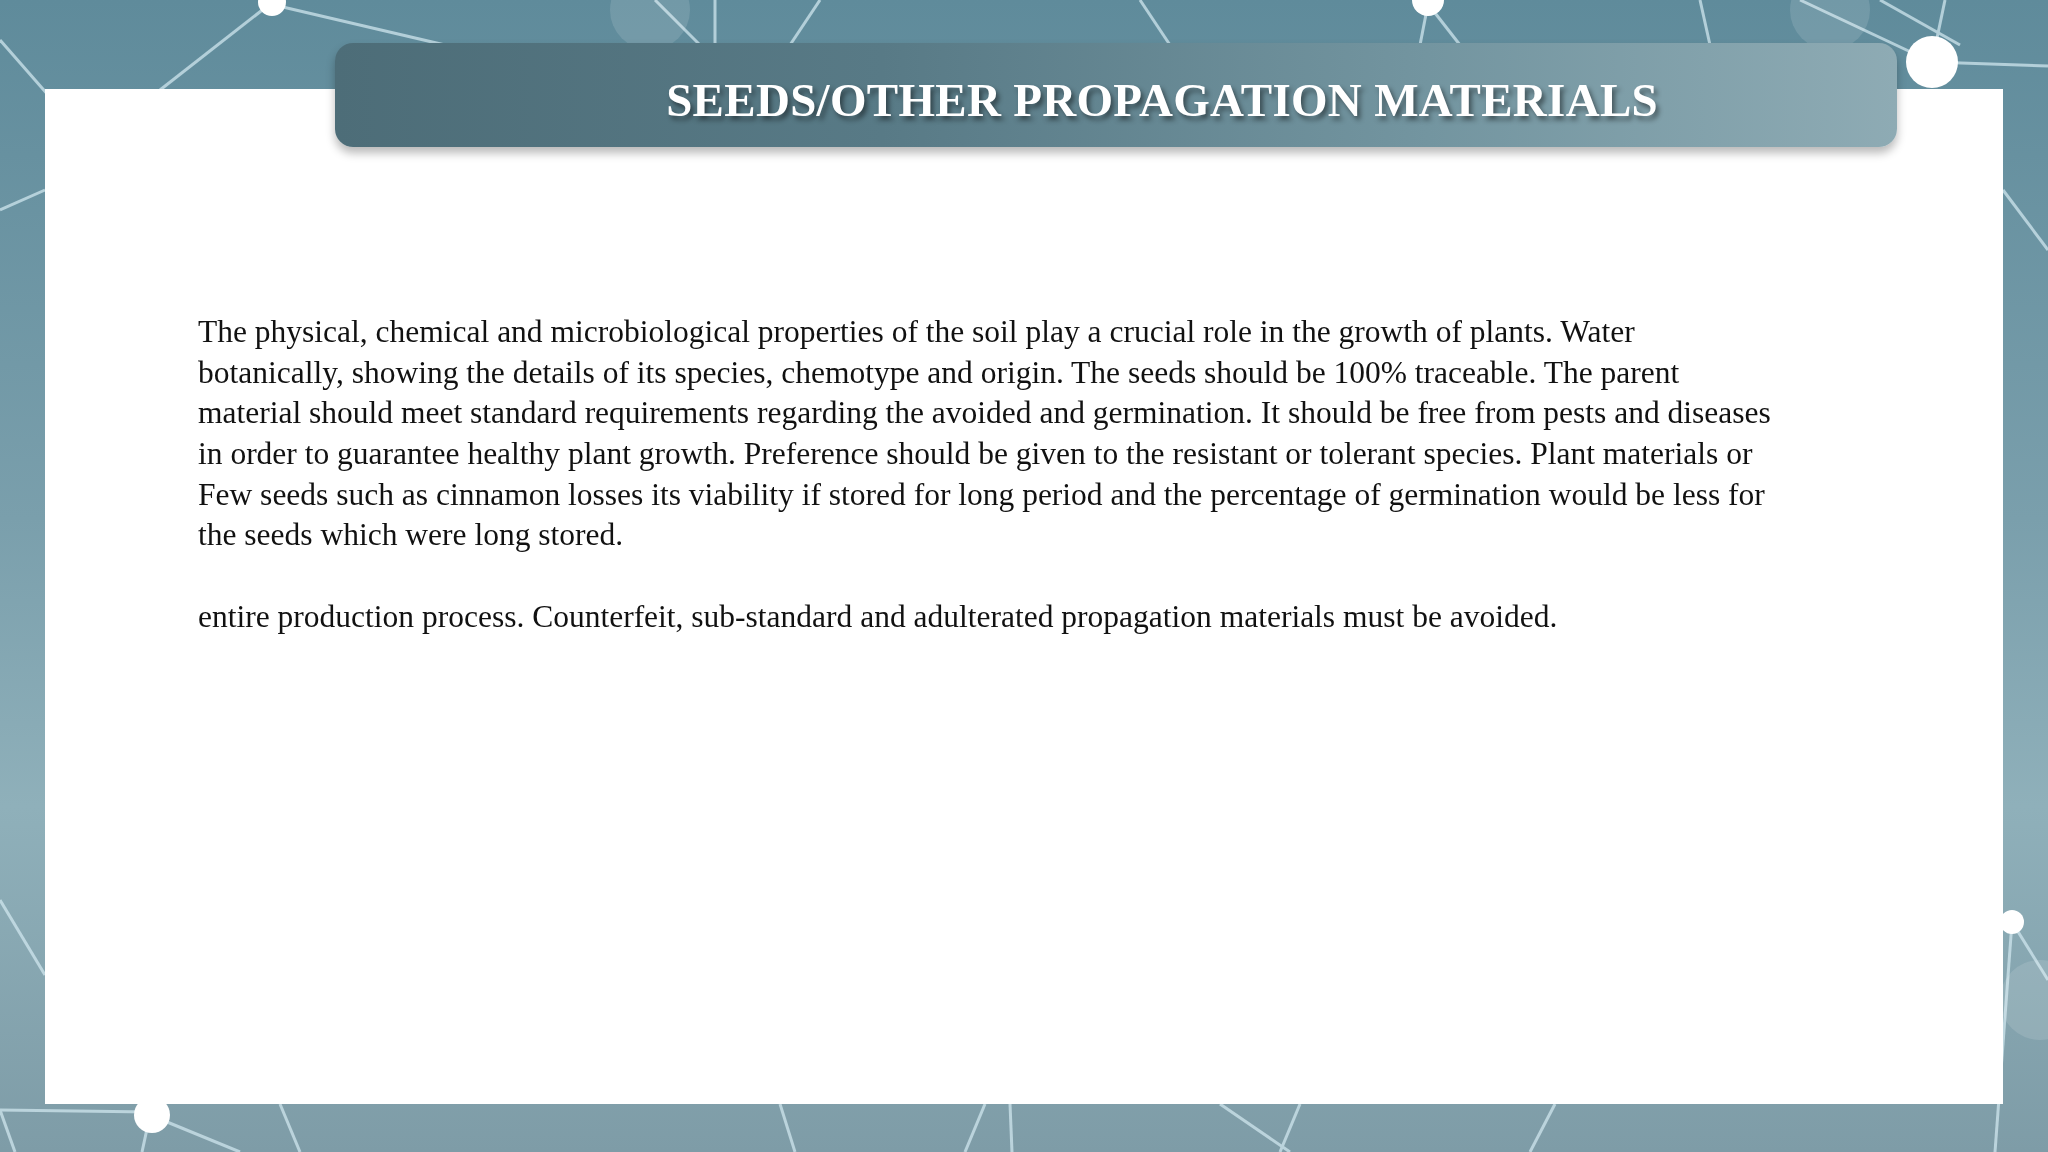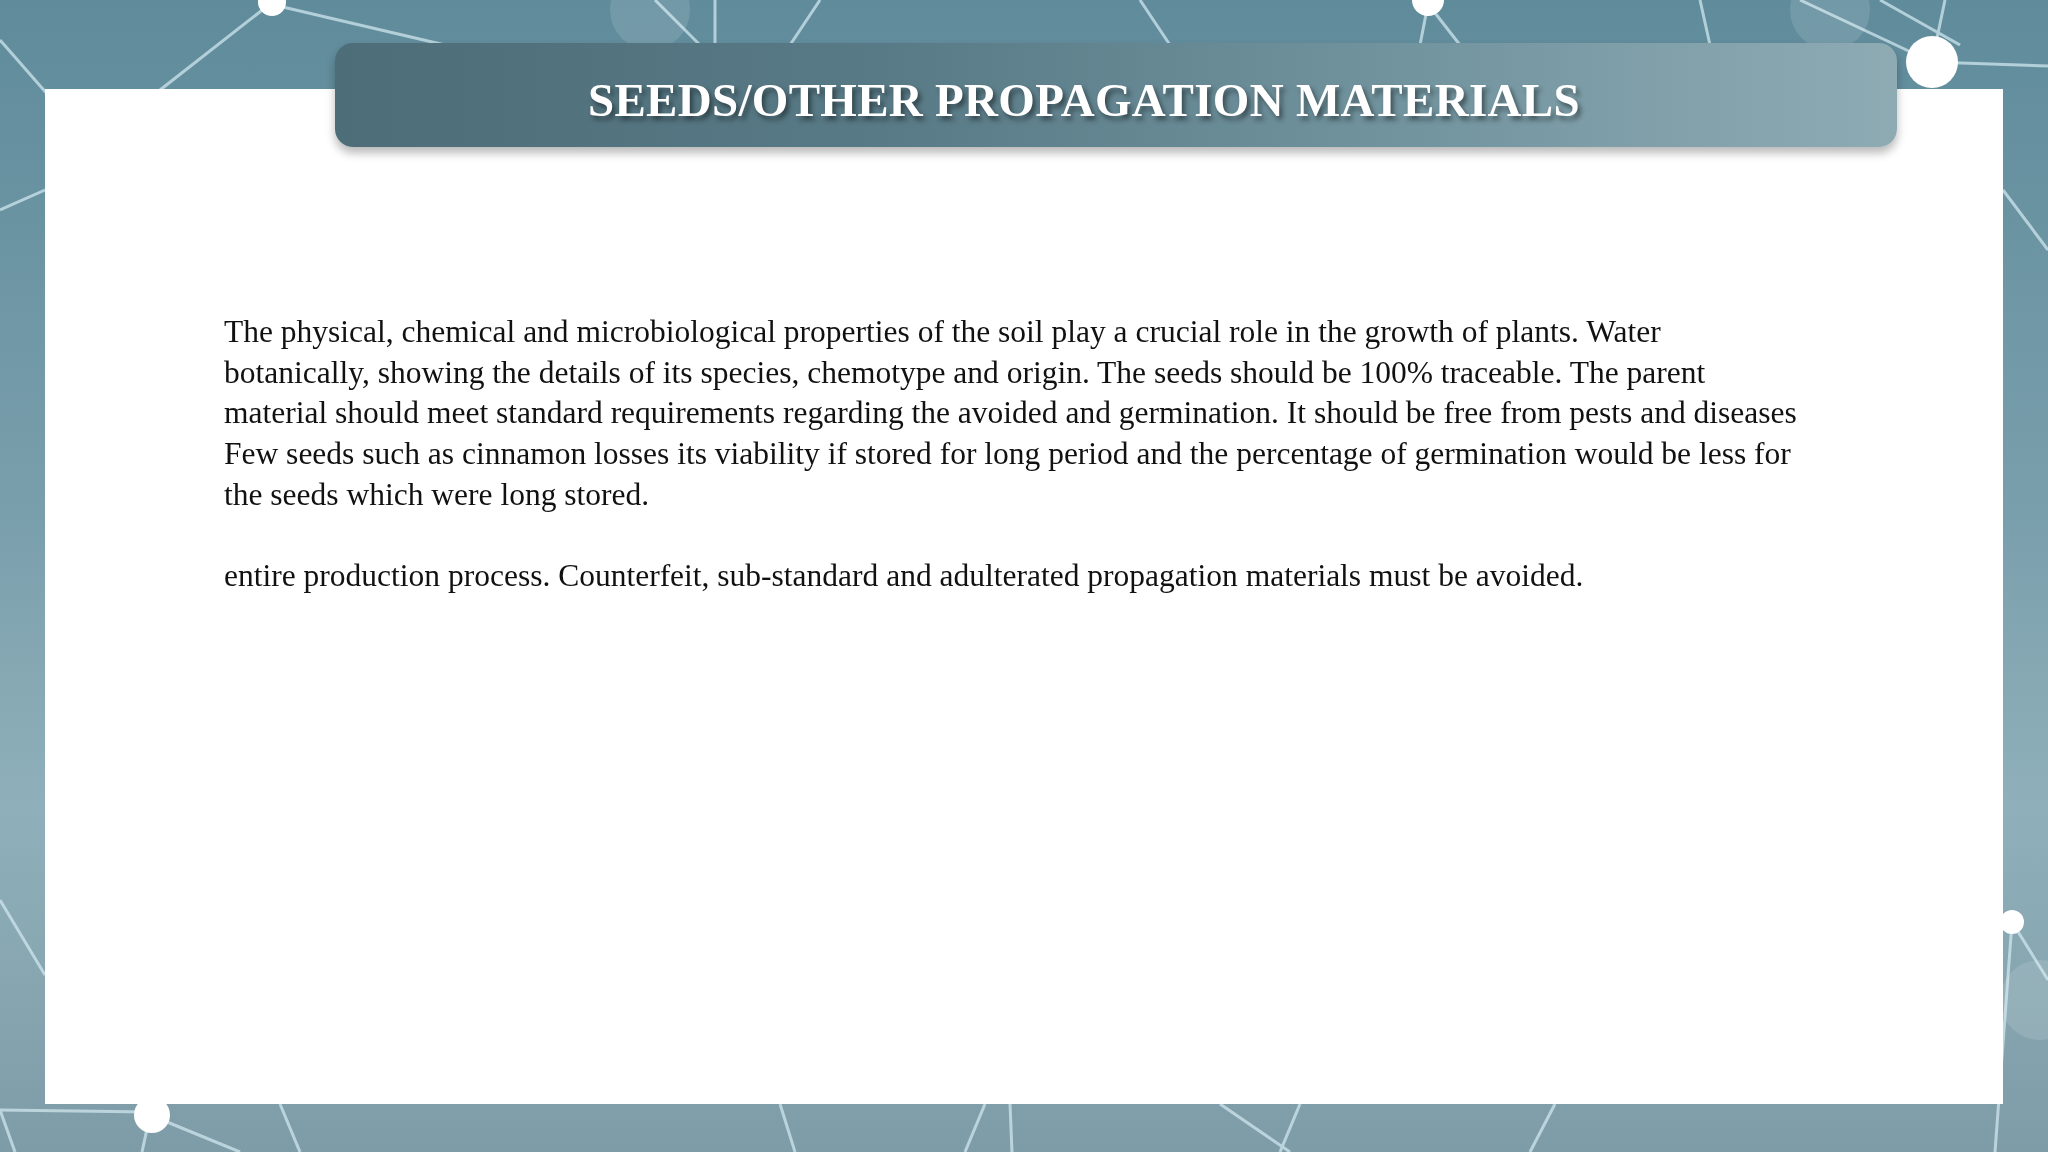--- a/index.html
+++ b/index.html
@@ -18,23 +18,24 @@
     border-radius: 18px;
     background: linear-gradient(90deg, #4d6d78 0%, #587a86 35%, #7395a0 70%, #8eabb4 100%);
     box-shadow: 0 6px 10px rgba(0,0,0,0.28);
   }
   .title {
     position: absolute; left: 588px; top: 70px; width: 1070px;
     font-family: "Liberation Serif", serif; font-weight: bold;
     font-size: 47px; line-height: 60px; color: #ffffff; white-space: nowrap;
     text-shadow: 3px 4px 5px rgba(0,0,0,0.45);
     letter-spacing: 0.3px;
+    text-align: right;
   }
   .body-text {
-    position: absolute; left: 224px; top: 312px; width: 1700px;
+    position: absolute; left: 198px; top: 312px; width: 1700px;
     font-size: 31.5px; line-height: 40.7px; color: #111111;
   }
   .line { white-space: nowrap; display: block; height: 40.7px; }
   .gap { height: 40.7px; }
 </style>
 </head>
 <body>
 
 <svg class="bg-svg" viewBox="0 0 2048 1152" xmlns="http://www.w3.org/2000/svg">
   <g stroke="#cfe6ee" stroke-width="3" opacity="0.75" fill="none">
@@ -86,20 +87,21 @@
 <div class="panel"></div>
 
 <div class="title-bar"></div>
 <div class="title">SEEDS/OTHER PROPAGATION MATERIALS</div>
 
 <div class="body-text">
   <div>
     <span class="line">The physical, chemical and microbiological properties of the soil play a crucial role in the growth of plants. Water</span>
     <span class="line">botanically, showing the details of its species, chemotype and origin. The seeds should be 100% traceable. The parent</span>
     <span class="line">material should meet standard requirements regarding the avoided and germination. It should be free from pests and diseases</span>
+    <span class="line">in order to guarantee healthy plant growth. Preference should be given to the resistant or tolerant species. Plant materials or</span>
   </div>
   <div>
     <span class="line">Few seeds such as cinnamon losses its viability if stored for long period and the percentage of germination would be less for</span>
     <span class="line">the seeds which were long stored.</span>
   </div>
   <div class="gap"></div>
   <div>
     <span class="line">entire production process. Counterfeit, sub-standard and adulterated propagation materials must be avoided.</span>
   </div>
 </div>

